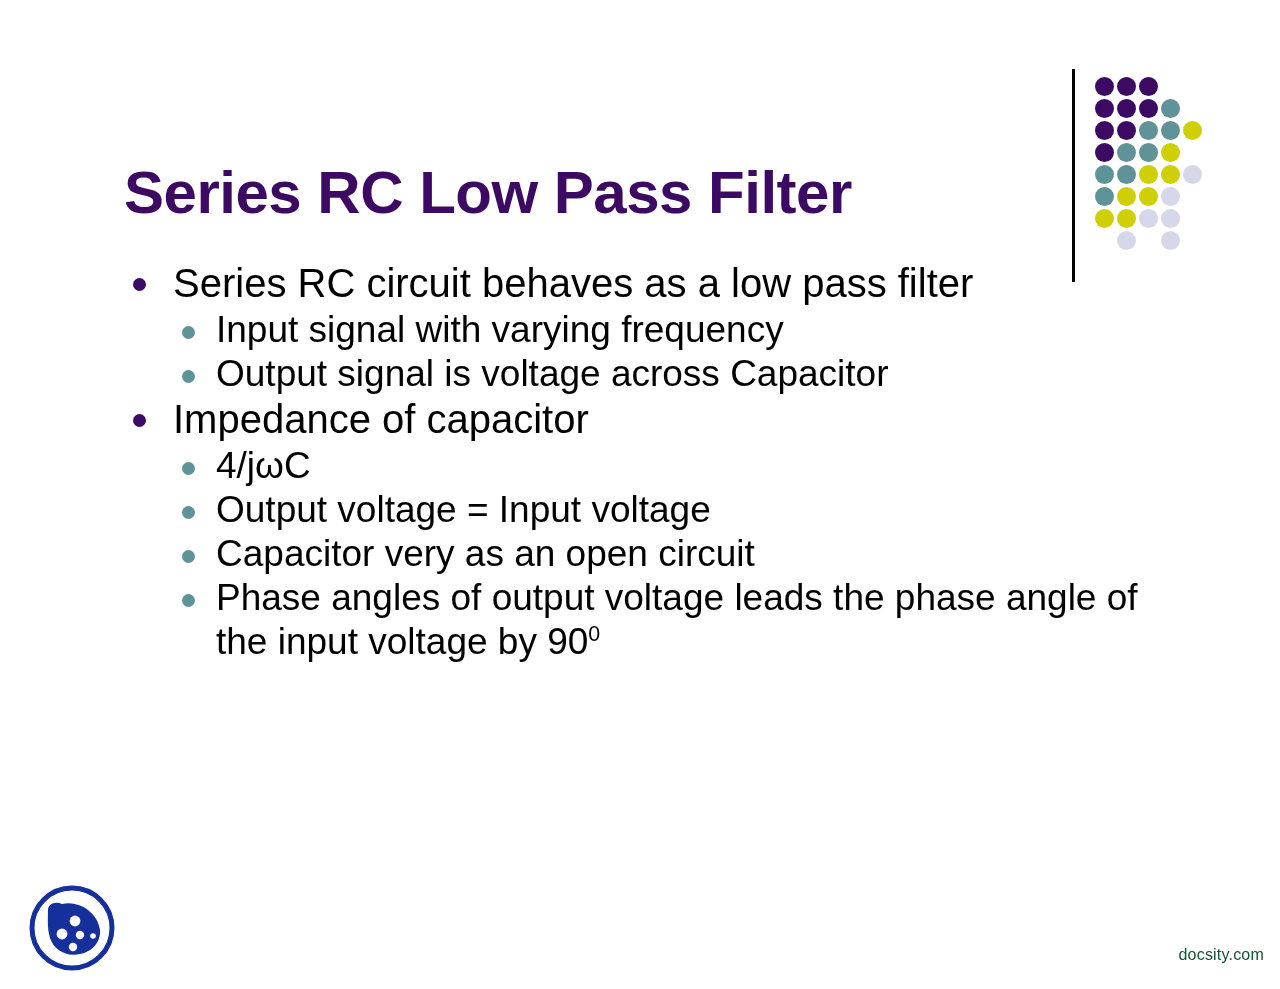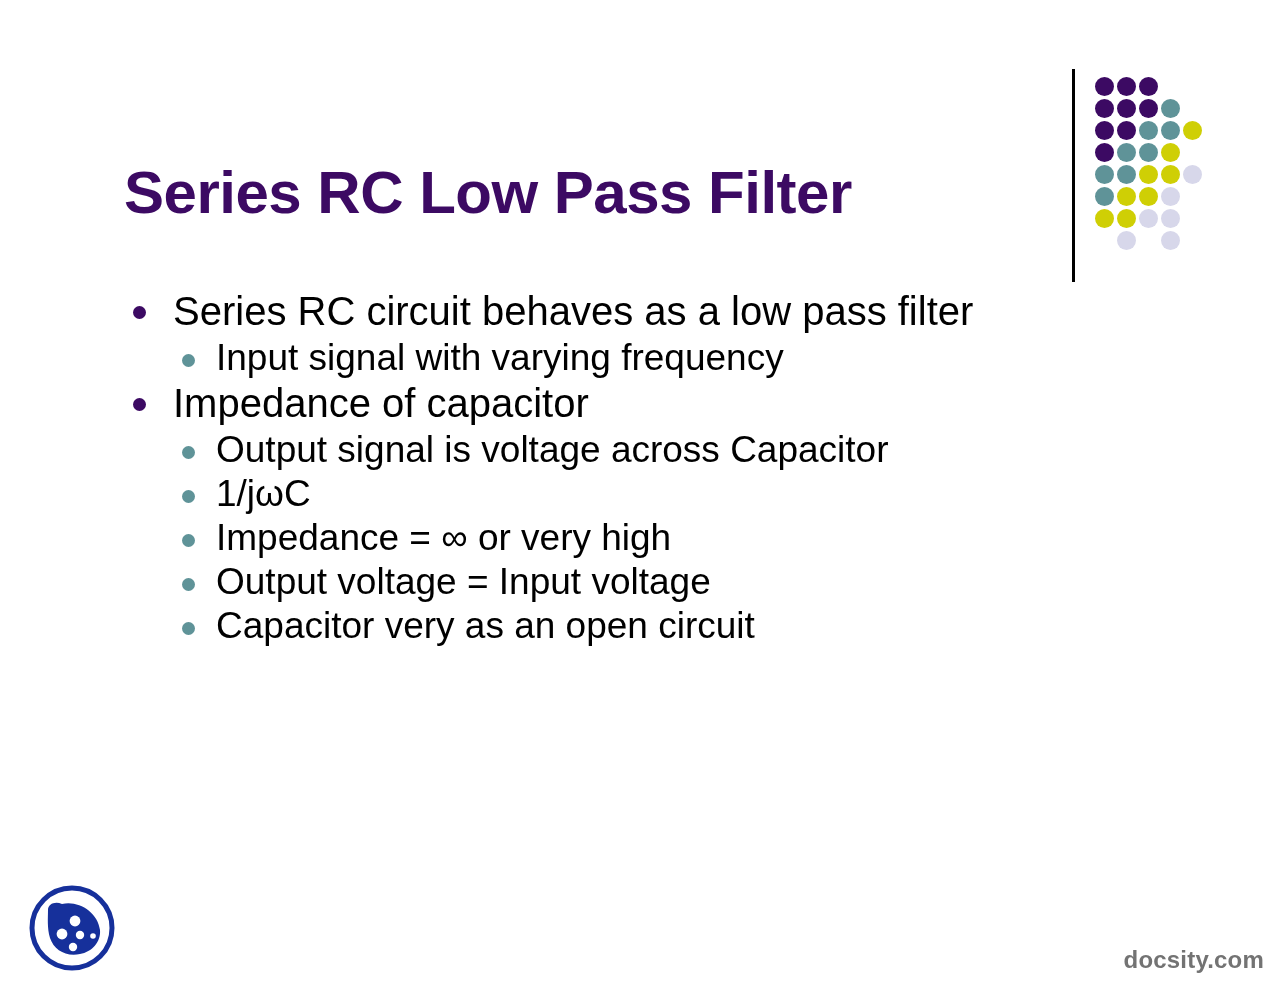--- a/index.html
+++ b/index.html
@@ -50,21 +50,21 @@
     font-weight: bold;
     color: #3C0A63;
     letter-spacing: -0.5px;
     white-space: nowrap;
   }
 
   
   .body {
     position: absolute;
     left: 128px;
-    top: 288px;
+    top: 260px;
     width: 1070px;
   }
   .row {
     position: relative;
     display: block;
   }
   .row .bullet {
     position: absolute;
     border-radius: 50%;
   }
@@ -114,23 +114,23 @@
     position: absolute;
     left: 22px;
     top: 880px;
     width: 100px;
     height: 96px;
   }
   .docsity {
     position: absolute;
     right: 16px;
     top: 946px;
-    font-size: 24px;
-    font-weight: bold;
-    color: #737373;
+    font-size: 16px;
+    font-weight: normal;
+    color: #14532d;
     letter-spacing: 0.2px;
   }
 </style>
 </head>
 <body>
 
 <div class="slide">
 
   <div class="deco">
     <div class="deco-rule"></div>
@@ -173,43 +173,43 @@
 
   <div class="body" id="bullet-host">
       <div class="row lvl1">
         <span class="bullet"></span>
         <span class="txt">Series RC circuit behaves as a low pass filter</span>
       </div>
       <div class="row lvl2">
         <span class="bullet"></span>
         <span class="txt">Input signal with varying frequency</span>
       </div>
+      <div class="row lvl2">
+        <span class="bullet"></span>
+        <span class="txt">Output signal is voltage across Capacitor</span>
+      </div>
       <div class="row lvl1">
         <span class="bullet"></span>
         <span class="txt">Impedance of capacitor</span>
       </div>
       <div class="row lvl2">
         <span class="bullet"></span>
-        <span class="txt">Output signal is voltage across Capacitor</span>
-      </div>
-      <div class="row lvl2">
-        <span class="bullet"></span>
-        <span class="txt">1/jωC</span>
-      </div>
-      <div class="row lvl2">
-        <span class="bullet"></span>
-        <span class="txt">Impedance = ∞ or very high</span>
+        <span class="txt">4/jωC</span>
       </div>
       <div class="row lvl2">
         <span class="bullet"></span>
         <span class="txt">Output voltage = Input voltage</span>
       </div>
       <div class="row lvl2">
         <span class="bullet"></span>
         <span class="txt">Capacitor very as an open circuit</span>
+      </div>
+      <div class="row lvl2">
+        <span class="bullet"></span>
+        <span class="txt">Phase angles of output voltage leads the phase angle of the input voltage by 90<sup>0</sup></span>
       </div>
     </div>
 
   <div class="logo">
     <svg viewBox="0 0 100 96" width="100" height="96" aria-hidden="true">
       <circle cx="50" cy="48" r="40" fill="none" stroke="#16309B" stroke-width="5"></circle>
       <path d="M26 30 C26 24 33 21 40 24 C56 20 76 32 78 50 C79 62 70 72 58 74
                C44 77 32 70 28 58 C25 48 26 38 26 30 Z" fill="#16309B"></path>
       <circle cx="53" cy="41" r="5.4" fill="#ffffff"></circle>
       <circle cx="40" cy="54" r="5.4" fill="#ffffff"></circle>

